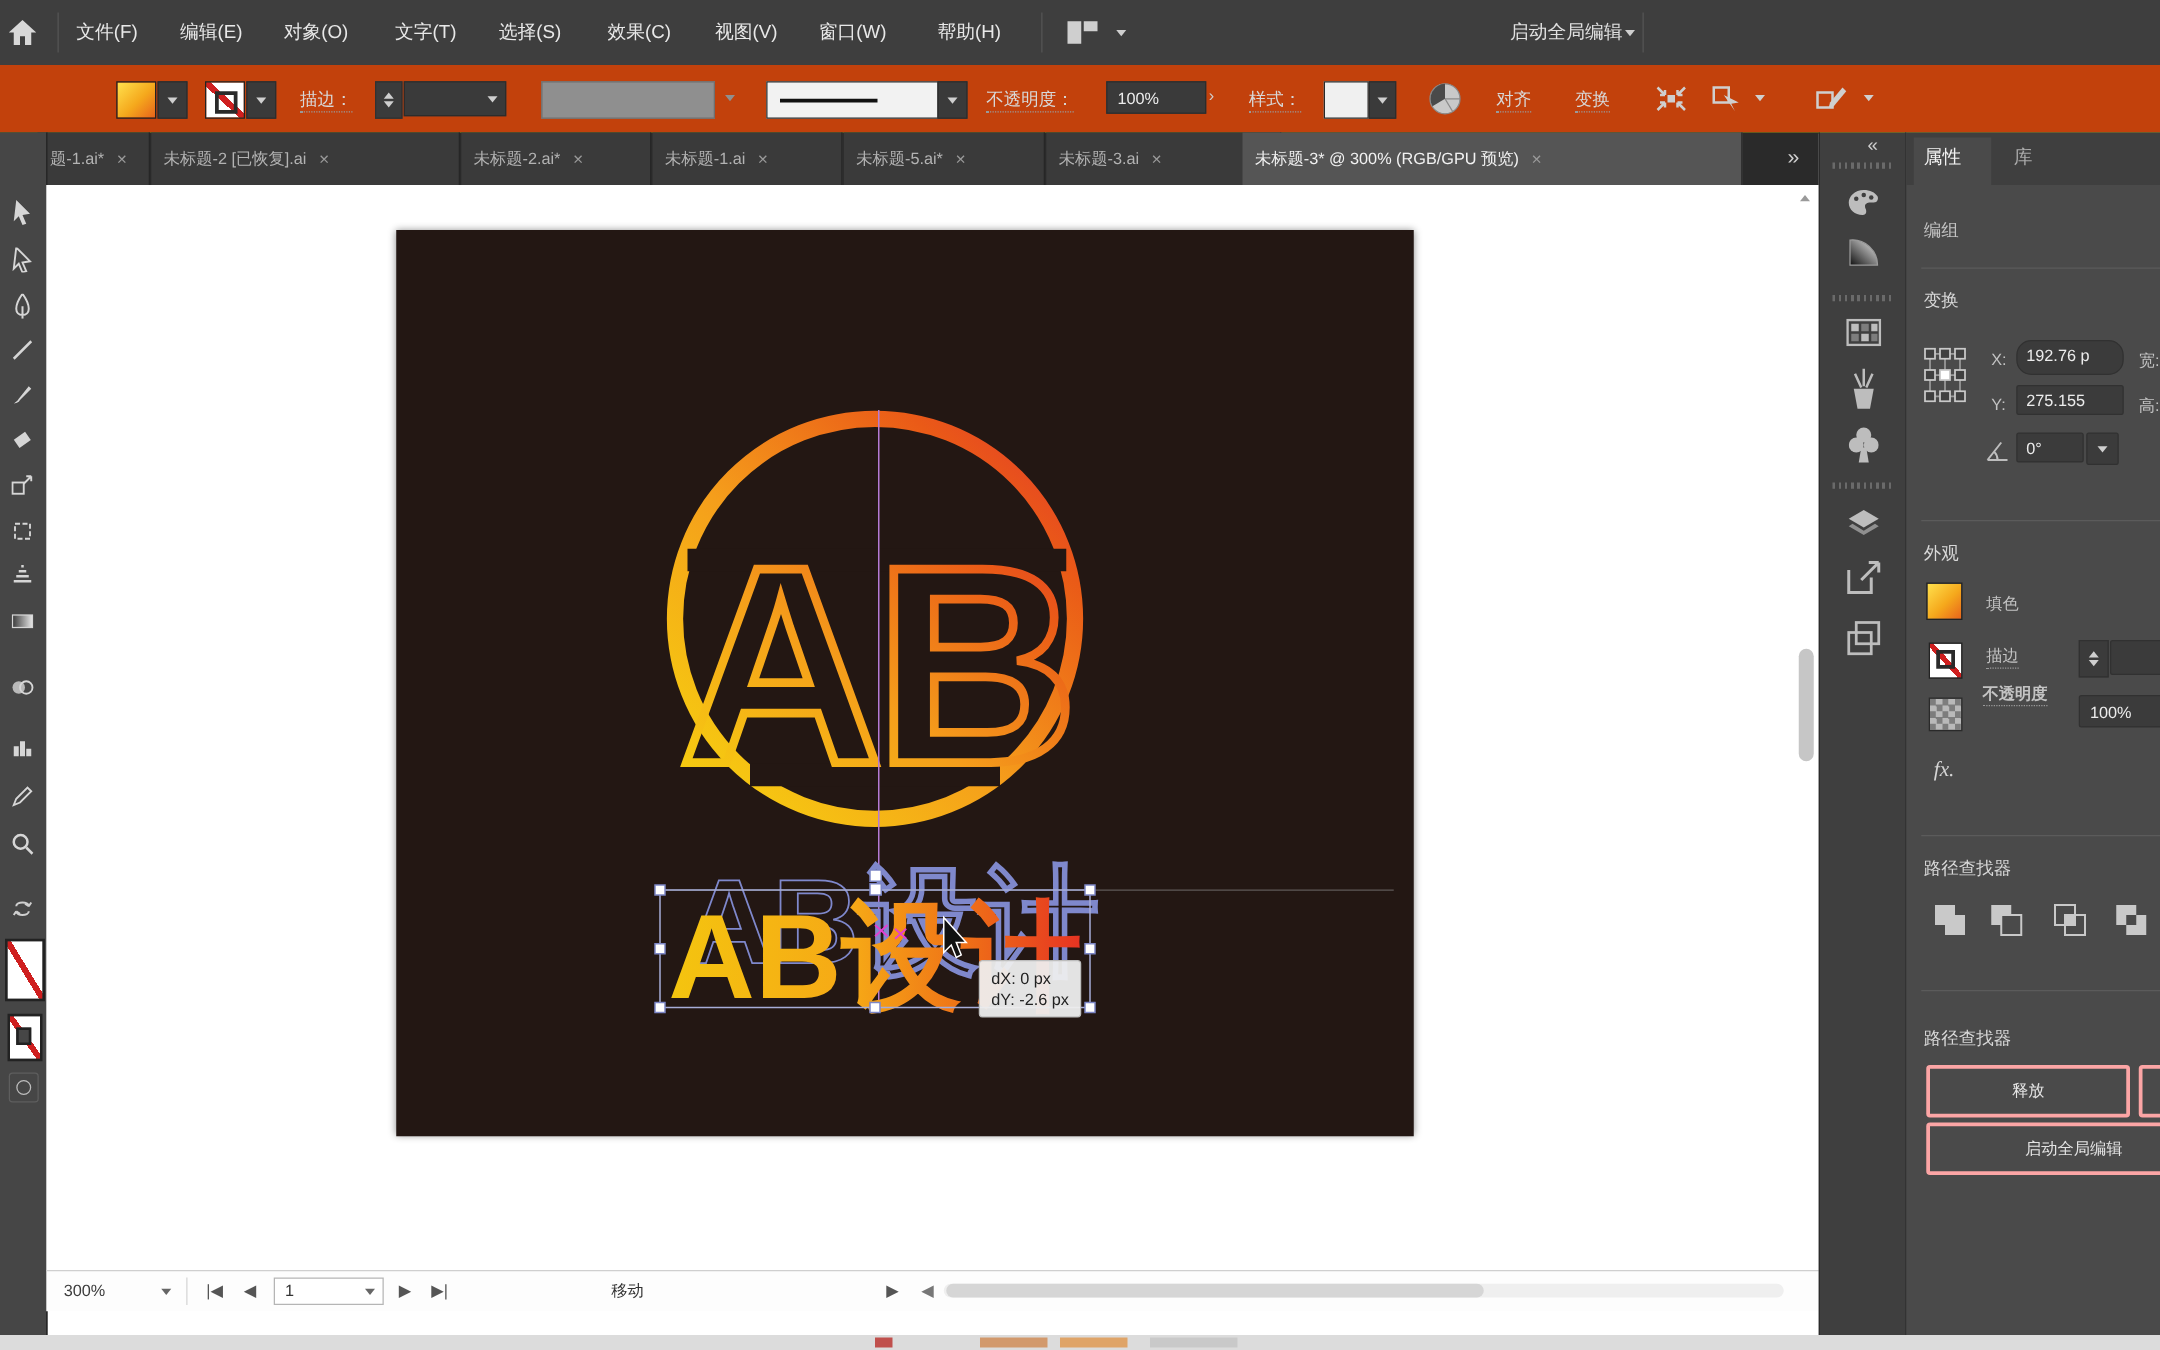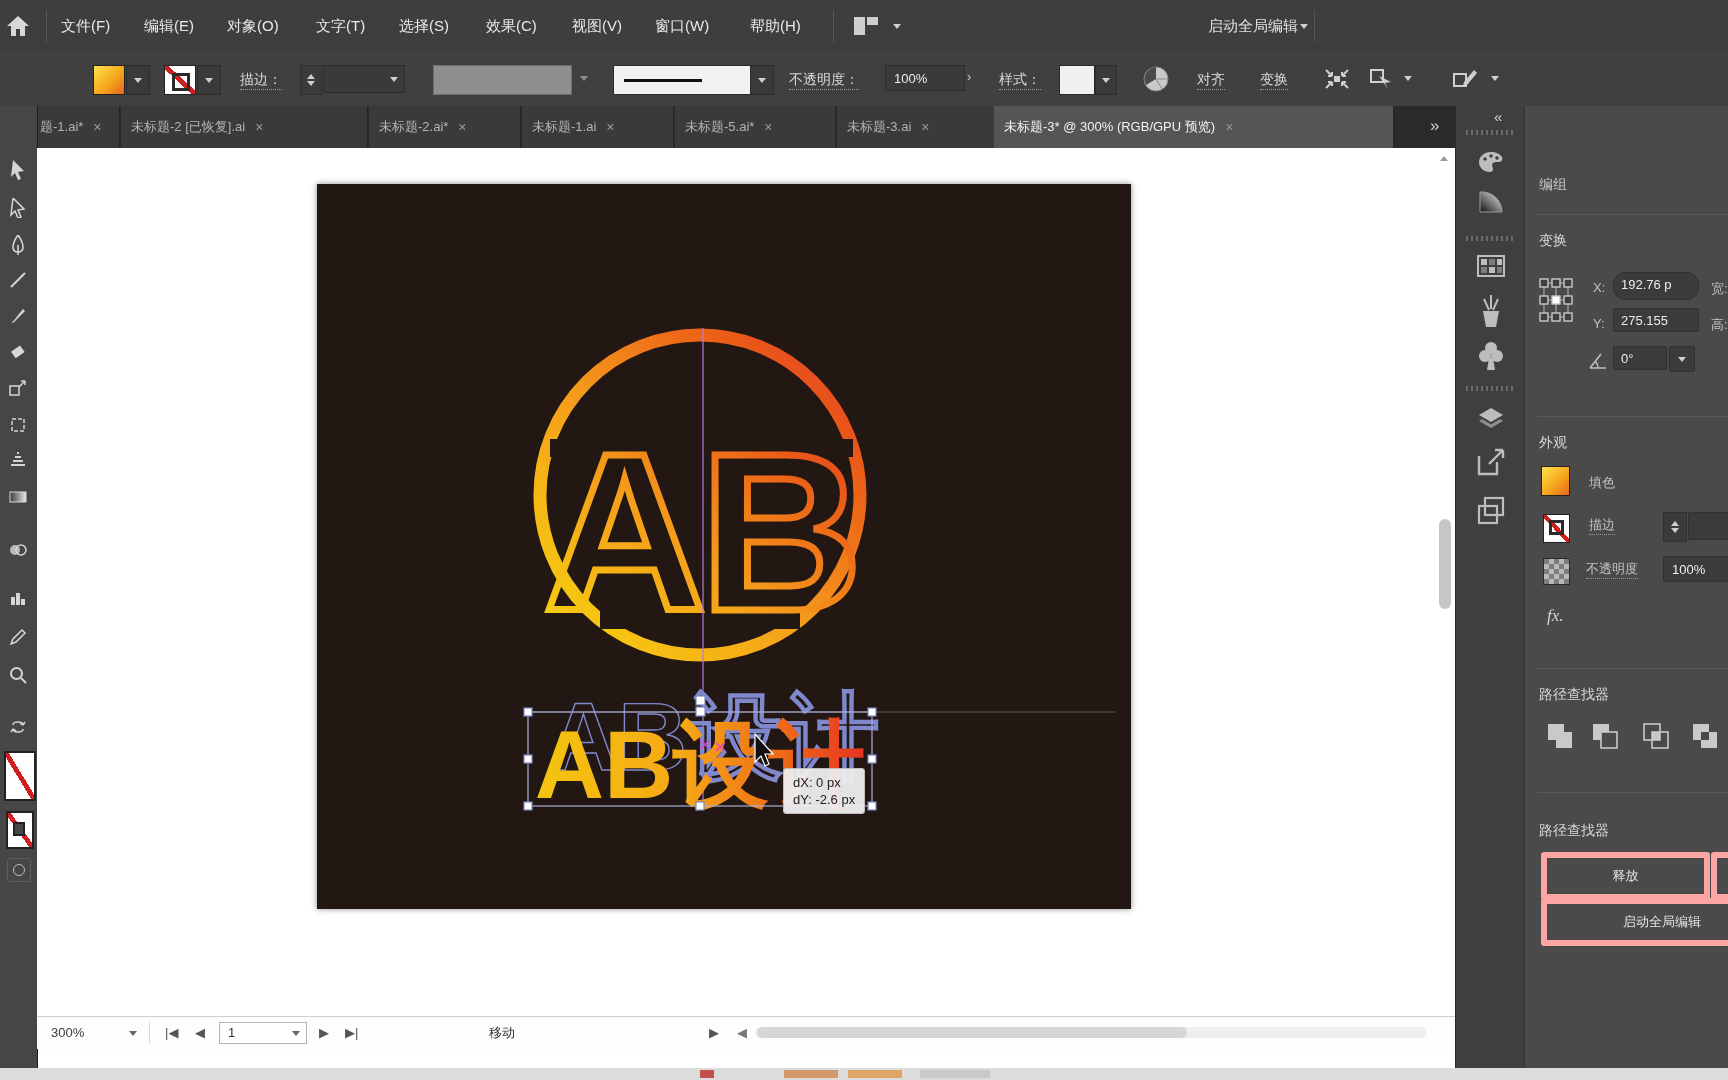--- a/index.html
+++ b/index.html
@@ -4,21 +4,21 @@
 <title>Adobe Illustrator</title>
 <style>
   html,body{margin:0;padding:0;background:#222;}
   #app{position:relative;width:1728px;height:1080px;overflow:hidden;
        font-family:"Liberation Sans","DejaVu Sans",sans-serif;background:#fff;}
   .a{position:absolute;}
   
   .menubar{left:0;top:0;width:1728px;height:52px;background:#3e3e3e;border-bottom:1px solid #2e2e2e;}
   .menu-item{top:0;height:52px;line-height:52px;color:#e8e8e8;font-size:15px;white-space:nowrap;cursor:default;}
   .vsep{top:10px;width:1px;height:32px;background:#555;}
-  .ctrlbar{left:0;top:52px;width:1728px;height:54px;background:#404040;border-bottom:1px solid #84cc16;}
+  .ctrlbar{left:0;top:52px;width:1728px;height:54px;background:#c2410c;border-bottom:1px solid #84cc16;}
   .ctrl-label{top:0;height:54px;line-height:54px;color:#d8d8d8;font-size:14px;white-space:nowrap;}
   .dot-u{border-bottom:1px dotted #9a9a9a;line-height:20px;top:17px;height:20px;}
   .chevbtn{background:#3a3a3a;border:1px solid #2d2d2d;display:flex;align-items:center;justify-content:center;}
   .chev{width:0;height:0;border-left:4px solid transparent;border-right:4px solid transparent;border-top:5px solid #cfcfcf;}
   .chev-dis{border-top-color:#8f8f8f;}
   .swatch-grad{background:linear-gradient(135deg,#ffe14d 0%,#f5a81c 55%,#e8641b 100%);border:1px solid #222;}
   .none-sw{background:linear-gradient(to top right,#fff 44%,#cf1f1f 44%,#cf1f1f 56%,#fff 56%);border:1px solid #222;}
   .field{background:#3a3a3a;border:1px solid #2c2c2c;color:#ececec;font-size:13px;}
   
   .tabbar{left:0;top:106px;width:1455px;height:42px;background:#2a2a2a;}
@@ -48,21 +48,21 @@
   .grip{left:10px;width:48px;height:5px;background:repeating-linear-gradient(90deg,#6a6a6a 0 2px,transparent 2px 5px);}
   
   .panel{left:1524px;top:106px;width:204px;height:974px;background:#4a4a4a;border-left:1px solid #333;overflow:hidden;}
   .panel-head{left:0;top:0;width:204px;height:42px;background:#3f3f3f;}
   .ptab{font-size:15px;top:10px;}
   .sec-title{color:#d8d8d8;font-size:14px;white-space:nowrap;}
   .plabel{color:#c3c3c3;font-size:13px;white-space:nowrap;}
   .pfield{background:#3b3b3b;border:1px solid #313131;border-radius:2px;color:#ececec;font-size:13px;}
   .pdiv{left:12px;width:192px;height:1px;background:#5b5b5b;}
   .checker{background:repeating-conic-gradient(#b9b9b9 0% 25%,#7d7d7d 0% 50%) 0 0/10px 10px;border:1px solid #2a2a2a;}
-  .qbtn{background:transparent;border:6px solid #fca5a5;border-radius:3px;color:#e3e3e3;font-size:13px;
+  .qbtn{background:transparent;border:3px solid #fca5a5;border-radius:3px;color:#e3e3e3;font-size:13px;
         display:flex;align-items:center;justify-content:center;}
   .stepper{background:#3b3b3b;border:1px solid #313131;display:flex;flex-direction:column;align-items:center;justify-content:center;gap:2px;}
   .tri-up{width:0;height:0;border-left:4px solid transparent;border-right:4px solid transparent;border-bottom:5px solid #cfcfcf;}
   .tri-dn{width:0;height:0;border-left:4px solid transparent;border-right:4px solid transparent;border-top:5px solid #cfcfcf;}
   
   .taskbar{left:0;top:1068px;width:1728px;height:12px;background:#dcdcdc;}
 </style>
 </head>
 <body>
 
@@ -461,20 +461,25 @@
     </div>
     <div class="a" style="left:21px;top:390px;">
       <svg width="28" height="29" viewBox="0 0 28 29">
         <rect x="8" y="2" width="18" height="17" fill="none" stroke="#bdbdbd" stroke-width="2.2"></rect>
         <rect x="2" y="10" width="18" height="17" fill="none" stroke="#bdbdbd" stroke-width="2.2"></rect>
       </svg>
     </div>
   </div>
 
   <div class="a panel">
+    <div class="a panel-head">
+      <div class="a" style="left:6px;top:4px;width:62px;height:38px;background:#4a4a4a;"></div>
+      <span class="a ptab" style="left:14px;color:#f2f2f2;">属性</span>
+      <span class="a ptab" style="left:86px;color:#ababab;">库</span>
+    </div>
 
     <span class="a plabel" style="left:14px;top:70px;font-size:14px;">编组</span>
     <div class="a pdiv" style="top:108px;"></div>
 
     <span class="a sec-title" style="left:14px;top:126px;">变换</span>
     <div class="a" style="left:12px;top:170px;">
       <svg width="38" height="48" viewBox="0 0 38 48">
         <g stroke="#9a9a9a" stroke-width="1.4" fill="none">
           <line x1="7" y1="7" x2="31" y2="7"></line>
             <line x1="7" y1="24" x2="31" y2="24"></line>
@@ -519,21 +524,21 @@
     <div class="a none-sw" style="left:18px;top:408px;width:25px;height:27px;">
       <div class="a" style="left:5px;top:5px;width:9px;height:9px;border:3px solid #2a2a2a;"></div>
     </div>
     <span class="a plabel dot-u" style="left:64px;top:410px;position:absolute;height:18px;line-height:18px;">描边</span>
     <div class="a stepper" style="left:138px;top:406px;width:22px;height:28px;">
       <span class="tri-up"></span>
         <span class="tri-dn"></span>
     </div>
     <div class="a pfield" style="left:163px;top:406px;width:60px;height:26px;"></div>
     <div class="a checker" style="left:18px;top:452px;width:25px;height:25px;"></div>
-    <span class="a plabel dot-u" style="left:61px;top:454px;position:absolute;height:18px;line-height:18px;">不透明度</span>
+    <span class="a plabel dot-u" style="left:61px;top:440px;position:absolute;height:18px;line-height:18px;font-weight:bold;">不透明度</span>
     <div class="a pfield" style="left:138px;top:450px;width:85px;height:26px;line-height:26px;padding-left:8px;box-sizing:border-box;">100%</div>
     <span class="a" style="left:22px;top:500px;color:#d5d5d5;font-size:17px;font-style:italic;font-family:'Liberation Serif','DejaVu Serif',serif;">fx.</span>
     <div class="a pdiv" style="top:562px;"></div>
 
     <span class="a sec-title" style="left:14px;top:580px;">路径查找器</span>
     <div class="a" style="left:21px;top:616px;">
       <svg width="28" height="28" viewBox="0 0 28 28">
         <path d="M2 2 L18 2 L18 10 L26 10 L26 26 L10 26 L10 18 L2 18 Z" fill="#c9c9c9"></path>
       </svg>
     </div>

